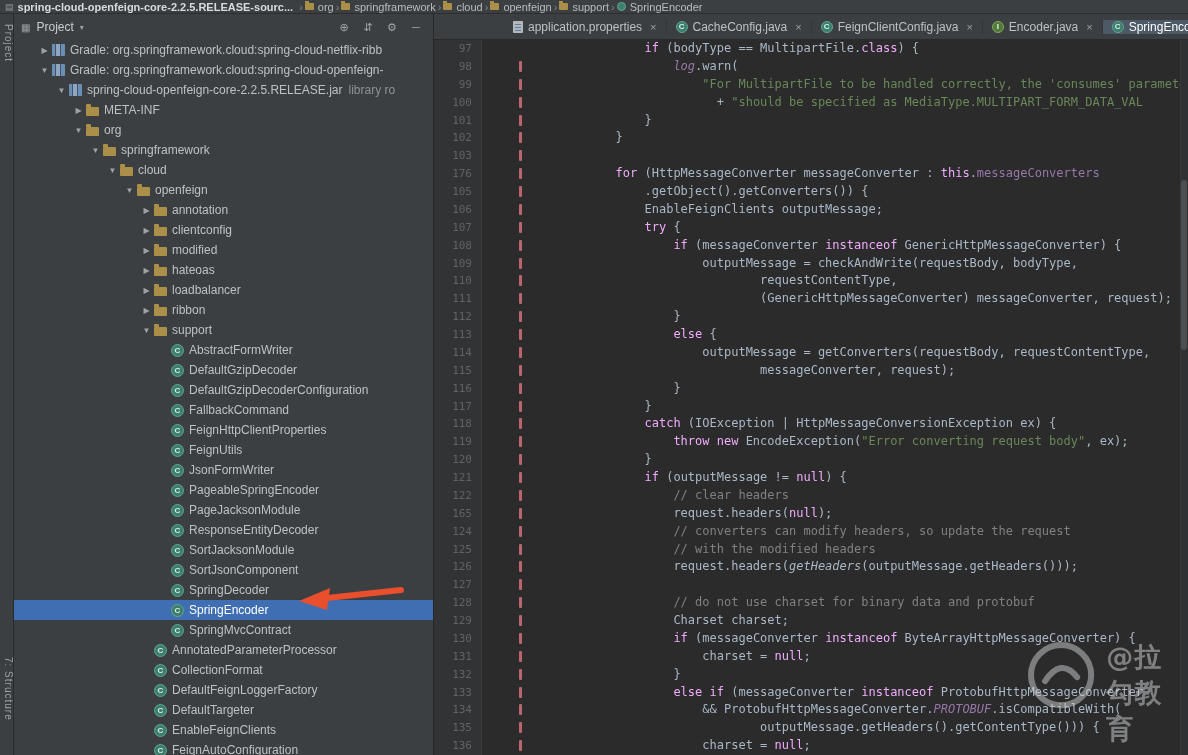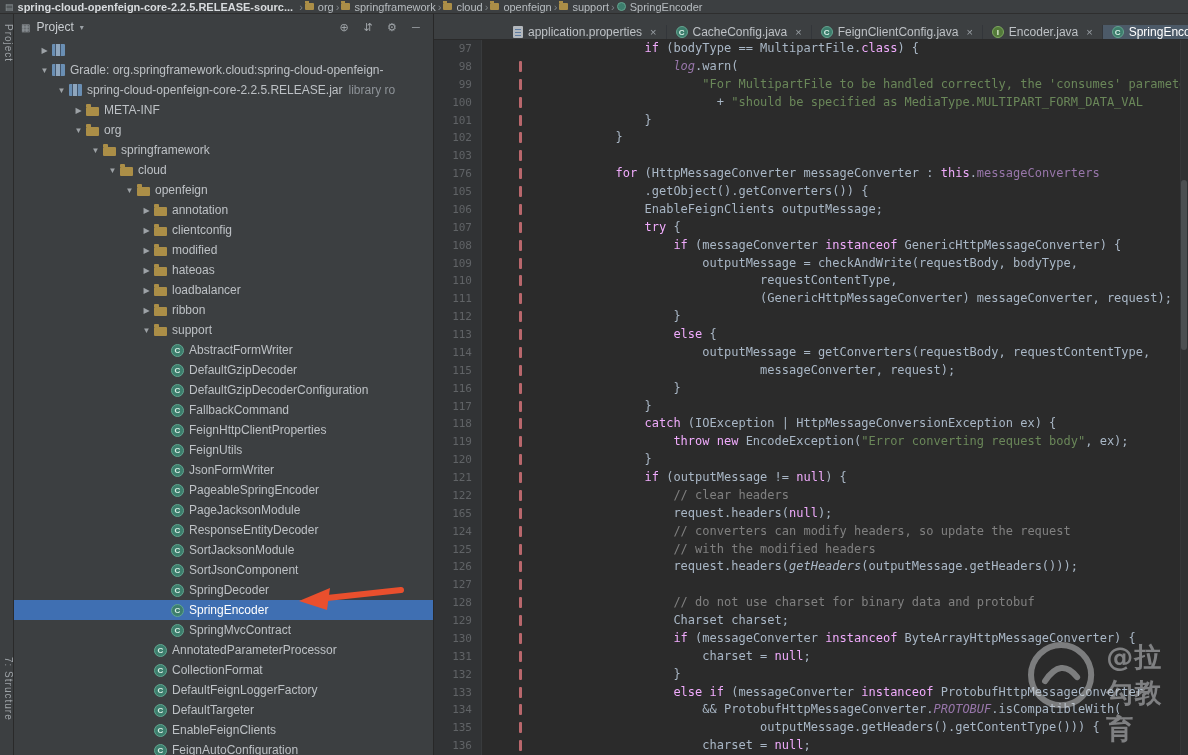--- a/index.html
+++ b/index.html
@@ -33,21 +33,21 @@
 .trow.sel{background:#3f6fb2;color:#fff}
 .tar{width:15px;flex:none;text-align:center;color:#9da2a6;font-size:8px}
 .nicon{flex:none;margin-right:5px}
 .nicon.pkg{width:13px;height:9px;background:#ab8e47;border-radius:1px;position:relative;margin-top:2px}
 .nicon.pkg::before{content:"";position:absolute;top:-3px;left:0;width:5px;height:3px;background:#ab8e47;border-radius:1px 1px 0 0}
 .nicon.lib{width:13px;height:12px;background:linear-gradient(90deg,#6a8fb4 0 3px,#41546b 3px 4px,#8fa6bd 4px 8px,#41546b 8px 9px,#6a8fb4 9px 13px);border-radius:1px}
 .nicon.cls{width:13px;height:13px;border-radius:50%;background:#3d7e6d;border:1px solid #5fa68f;color:#d6ece3;font-size:8px;font-weight:bold;display:flex;align-items:center;justify-content:center}
 .tdim{color:#8d9297;margin-left:6px}
 
 .earea{flex:1;display:flex;flex-direction:column;overflow:hidden;border-left:1px solid #282828;position:relative}
-.tabbar{height:26px;flex:none;background:#3c3f41;display:flex;align-items:flex-end;padding-left:70px;border-bottom:1px solid #2a2a2a;overflow:hidden}
+.tabbar{height:26px;flex:none;background:#3c3f41;display:flex;align-items:center;padding-left:70px;border-bottom:1px solid #2a2a2a;overflow:hidden}
 .tab{display:flex;align-items:center;gap:5px;padding:0 9px;font-size:12px;color:#bdc1c5;border-right:1px solid #33363a;white-space:nowrap}
 .tab.active{background:#4c5a68;color:#fff}
 .tclose{color:#9aa0a5;font-size:11px;margin-left:3px}
 .ticon{flex:none}
 .ticon.cls,.ticon.int{width:12px;height:12px;border-radius:50%;display:flex;align-items:center;justify-content:center;font-size:8px;font-weight:bold}
 .ticon.cls{background:#3d7e6d;border:1px solid #63a48f;color:#d8efe6}
 .ticon.int{background:#537a3a;border:1px solid #7ca85e;color:#e2eed8}
 .ticon.prop{width:10px;height:12px;background:#b3b8bd;border-radius:1px;position:relative}
 .ticon.prop::before{content:"";position:absolute;left:2px;right:2px;top:3px;height:1px;background:#5d7ba0;box-shadow:0 3px 0 #5d7ba0,0 6px 0 #5d7ba0}
 .editor{flex:1;position:relative;background:#2b2b2b;overflow:hidden;font-family:"DejaVu Sans Mono","Liberation Mono",monospace}
@@ -122,20 +122,21 @@
         <span class="sp"></span>
         <span class="hicon">⊕</span>
         <span class="hicon">⇵</span>
         <span class="hicon">⚙</span>
         <span class="hicon">─</span>
       </div>
       <div class="tree">
           <div class="trow" style="padding-left:23px">
             <span class="tar">▶</span>
             <span class="nicon lib"></span>
+            <span>Gradle: org.springframework.cloud:spring-cloud-netflix-ribb</span>
           </div>
           <div class="trow" style="padding-left:23px">
             <span class="tar">▼</span>
             <span class="nicon lib"></span>
             <span>Gradle: org.springframework.cloud:spring-cloud-openfeign-</span>
           </div>
           <div class="trow" style="padding-left:40px">
             <span class="tar">▼</span>
             <span class="nicon lib"></span>
             <span>spring-cloud-openfeign-core-2.2.5.RELEASE.jar</span>

